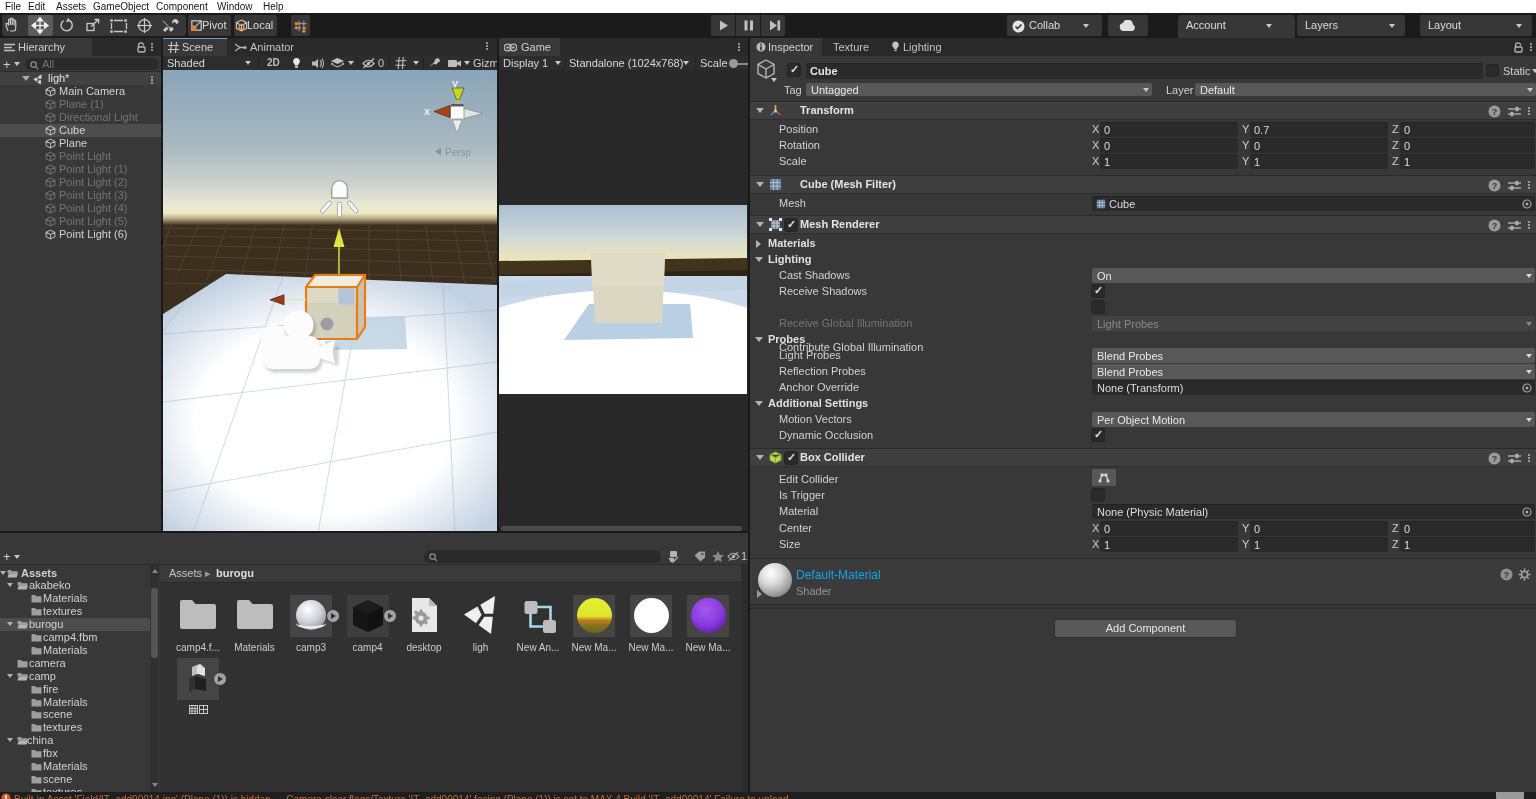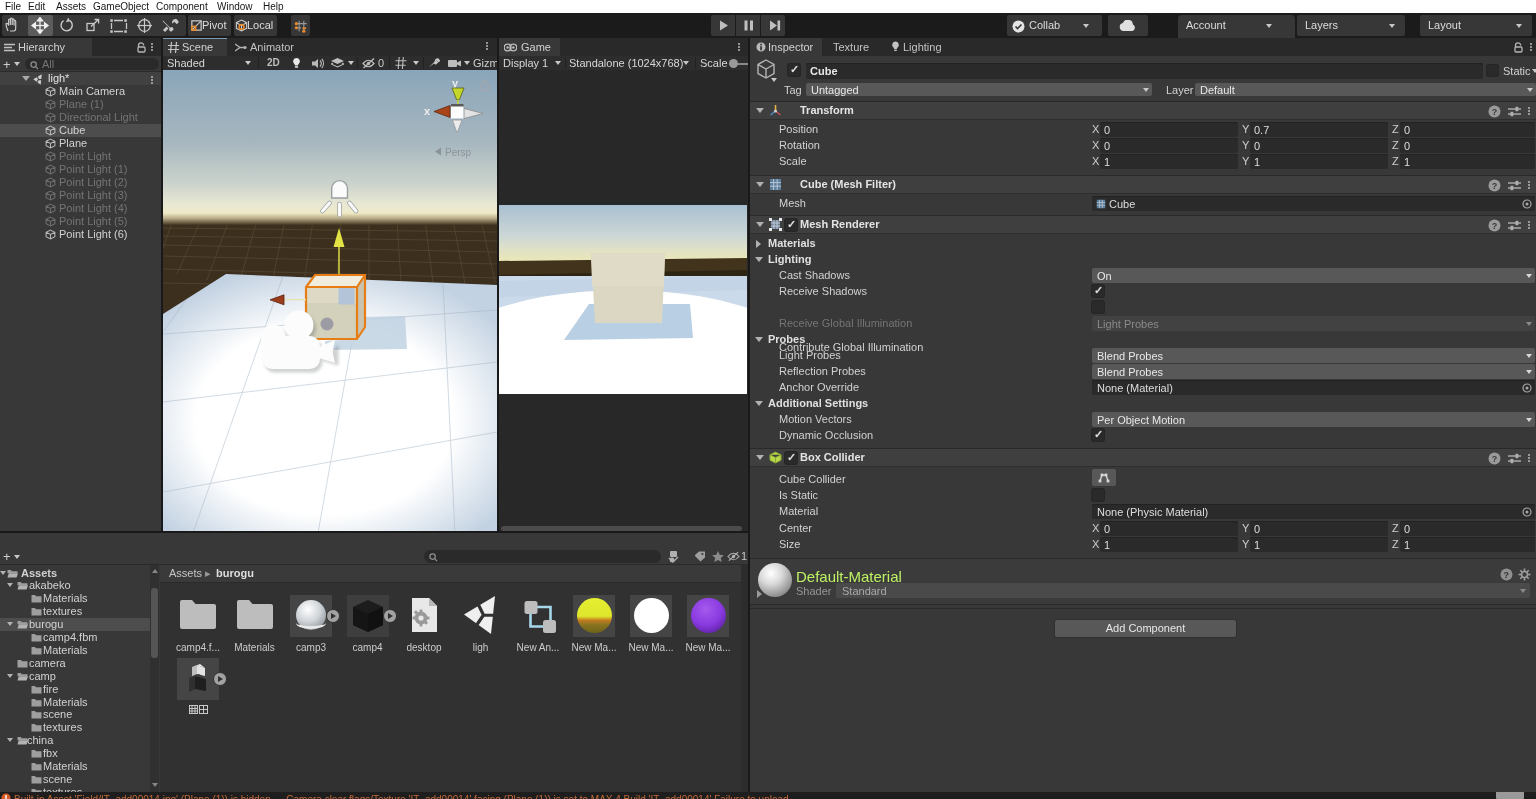--- a/index.html
+++ b/index.html
@@ -672,21 +672,21 @@
           <span class="tx" style="top:1.5px;">Blend Probes</span>
           <div class="tri-sm abs" style="left:434px;top:6px;border-top-color:#d8d8d8;"></div>
         </div>
         <span class="lbl" style="left:29px;top:327px;color:#d2d2d2;">Reflection Probes</span>
         <div class="dd" style="left:342px;top:326px;width:443px;height:15px;">
           <span class="tx" style="top:1.5px;">Blend Probes</span>
           <div class="tri-sm abs" style="left:434px;top:6px;border-top-color:#d8d8d8;"></div>
         </div>
         <span class="lbl" style="left:29px;top:343px;">Anchor Override</span>
         <div class="fld" style="left:342px;top:342px;width:443px;height:15px;">
-          <span class="tx" style="left:5px;top:1.5px;">None (Material)</span>
+          <span class="tx" style="left:5px;top:1.5px;">None (Transform)</span>
           <svg class="abs" style="left:430px;top:2.5px" width="10" height="10" viewBox="0 0 10 10">
             <circle cx="5" cy="5" r="4" fill="none" stroke="#a8a8a8" stroke-width="1.2"></circle>
             <circle cx="5" cy="5" r="1.5" fill="#a8a8a8"></circle>
           </svg>
         </div>
         <div class="abs" style="left:5px;top:363px;width:0;height:0;border-left:4px solid transparent;border-right:4px solid transparent;border-top:5px solid #b2b2b2;"></div>
         <span class="lbl bold" style="left:18px;top:359px;color:#e0e0e0;">Additional Settings</span>
         <span class="lbl" style="left:29px;top:375px;color:#d2d2d2;">Motion Vectors</span>
         <div class="dd" style="left:342px;top:374px;width:443px;height:15px;">
           <span class="tx" style="top:1.5px;">Per Object Motion</span>
@@ -710,31 +710,31 @@
         </svg>
         <svg class="abs" style="left:758px;top:415px" width="13" height="11" viewBox="0 0 13 11">
           <g stroke="#b0b0b0" stroke-width="1.4">
             <line x1="0" y1="3" x2="13" y2="3"></line>
             <line x1="0" y1="8" x2="13" y2="8"></line>
           </g>
           <rect x="7.5" y="0.8" width="2.8" height="4.4" fill="#b0b0b0"></rect>
           <rect x="2.5" y="5.8" width="2.8" height="4.4" fill="#b0b0b0"></rect>
         </svg>
         <div class="kebab" style="left:778px;top:416px;"></div>
-        <span class="lbl" style="left:29px;top:435px;">Cube Collider</span>
+        <span class="lbl" style="left:29px;top:435px;">Edit Collider</span>
         <div class="abs" style="left:342px;top:431px;width:24px;height:17px;background:#585858;border-radius:2px;">
           <svg class="abs" style="left:5px;top:2.5px" width="13" height="12" viewBox="0 0 13 12">
             <path d="M3 9 L5 3 H9 L11 9" fill="none" stroke="#d8d8d8" stroke-width="1.3"></path>
             <rect x="1.6" y="7.6" width="2.8" height="2.8" fill="#d8d8d8"></rect>
             <rect x="9.6" y="7.6" width="2.8" height="2.8" fill="#d8d8d8"></rect>
             <rect x="3.6" y="1.6" width="2.8" height="2.8" fill="#d8d8d8"></rect>
             <rect x="7.6" y="1.6" width="2.8" height="2.8" fill="#d8d8d8"></rect>
           </svg>
         </div>
-        <span class="lbl" style="left:29px;top:451px;">Is Static</span>
+        <span class="lbl" style="left:29px;top:451px;">Is Trigger</span>
         <div class="chk abs" style="left:342px;top:451px;"></div>
         <span class="lbl" style="left:29px;top:467px;">Material</span>
         <div class="fld" style="left:342px;top:466px;width:443px;height:15px;">
           <span class="tx" style="left:5px;top:1.5px;">None (Physic Material)</span>
           <svg class="abs" style="left:430px;top:2.5px" width="10" height="10" viewBox="0 0 10 10">
             <circle cx="5" cy="5" r="4" fill="none" stroke="#a8a8a8" stroke-width="1.2"></circle>
             <circle cx="5" cy="5" r="1.5" fill="#a8a8a8"></circle>
           </svg>
         </div>
         <span class="lbl" style="left:29px;top:484px;">Center</span>
@@ -760,43 +760,39 @@
           <span class="tx" style="top:1.5px;">1</span>
         </div>
         <span class="lbl" style="left:642px;top:500px;color:#cfcfcf;">Z</span>
         <div class="fld" style="left:650px;top:499px;width:135px;height:15px;">
           <span class="tx" style="top:1.5px;">1</span>
         </div>
       </div>
 
   <div class="abs" style="left:0;top:520px;width:786px;height:47px;background:#3b3b3b;border-top:1px solid #2a2a2a;border-bottom:1px solid #2a2a2a;box-sizing:border-box;">
     <div class="abs" style="left:8px;top:4px;width:34px;height:34px;border-radius:50%;background:radial-gradient(circle at 38% 30%,#ffffff 0%,#d9d9d9 35%,#8e8e8e 75%,#6f6f6f 100%);"></div>
-    <span class="lbl" style="left:46px;top:9px;color:#bef264;font-size:15px;">Default-Material</span>
+    <span class="lbl" style="left:46px;top:9px;color:#0ea5e9;font-size:12px;">Default-Material</span>
     <svg class="abs" style="left:750px;top:9px" width="13" height="13" viewBox="0 0 13 13">
           <circle cx="6.5" cy="6.5" r="6" fill="#8f8f8f"></circle>
           <text x="3.6" y="9.6" font-size="9" font-weight="bold" fill="#333" font-family="Liberation Sans">?</text>
         </svg>
     <svg class="abs" style="left:768px;top:9px" width="13" height="13" viewBox="0 0 13 13">
           <circle cx="6.5" cy="6.5" r="3" fill="none" stroke="#9e9e9e" stroke-width="1.6"></circle>
           <g stroke="#9e9e9e" stroke-width="1.6">
             <line x1="6.5" y1="0.5" x2="6.5" y2="3"></line>
             <line x1="6.5" y1="10" x2="6.5" y2="12.5"></line>
             <line x1="0.5" y1="6.5" x2="3" y2="6.5"></line>
             <line x1="10" y1="6.5" x2="12.5" y2="6.5"></line>
             <line x1="2.3" y1="2.3" x2="4" y2="4"></line>
             <line x1="9" y1="9" x2="10.7" y2="10.7"></line>
             <line x1="10.7" y1="2.3" x2="9" y2="4"></line>
             <line x1="4" y1="9" x2="2.3" y2="10.7"></line>
           </g>
         </svg>
     <span class="lbl" style="left:46px;top:26px;color:#969696;">Shader</span>
-    <div class="abs" style="left:86px;top:24px;width:694px;height:15px;background:#4a4a4a;border-radius:2px;">
-      <span class="lbl" style="left:6px;top:1.5px;color:#aaaaaa;">Standard</span>
-      <div class="tri-sm abs" style="left:684px;top:6px;border-top-color:#8a8a8a;"></div>
-    </div>
     <div class="tri-r abs" style="left:7px;top:31px;border-left-color:#9a9a9a;"></div>
   </div>
 
   <div class="abs" style="left:0;top:570px;width:786px;height:1px;background:#2a2a2a;"></div>
   <div class="abs" style="left:304px;top:581px;width:183px;height:19px;background:#585858;border-radius:3px;border:1px solid #303030;box-sizing:border-box;text-align:center;">
     <span style="position:relative;top:2px;color:#e8e8e8;">Add Component</span>
   </div>
 </div>
 
 <div id="proj" class="abs" style="left:0;top:533px;width:748px;height:259px;background:#383838;">

